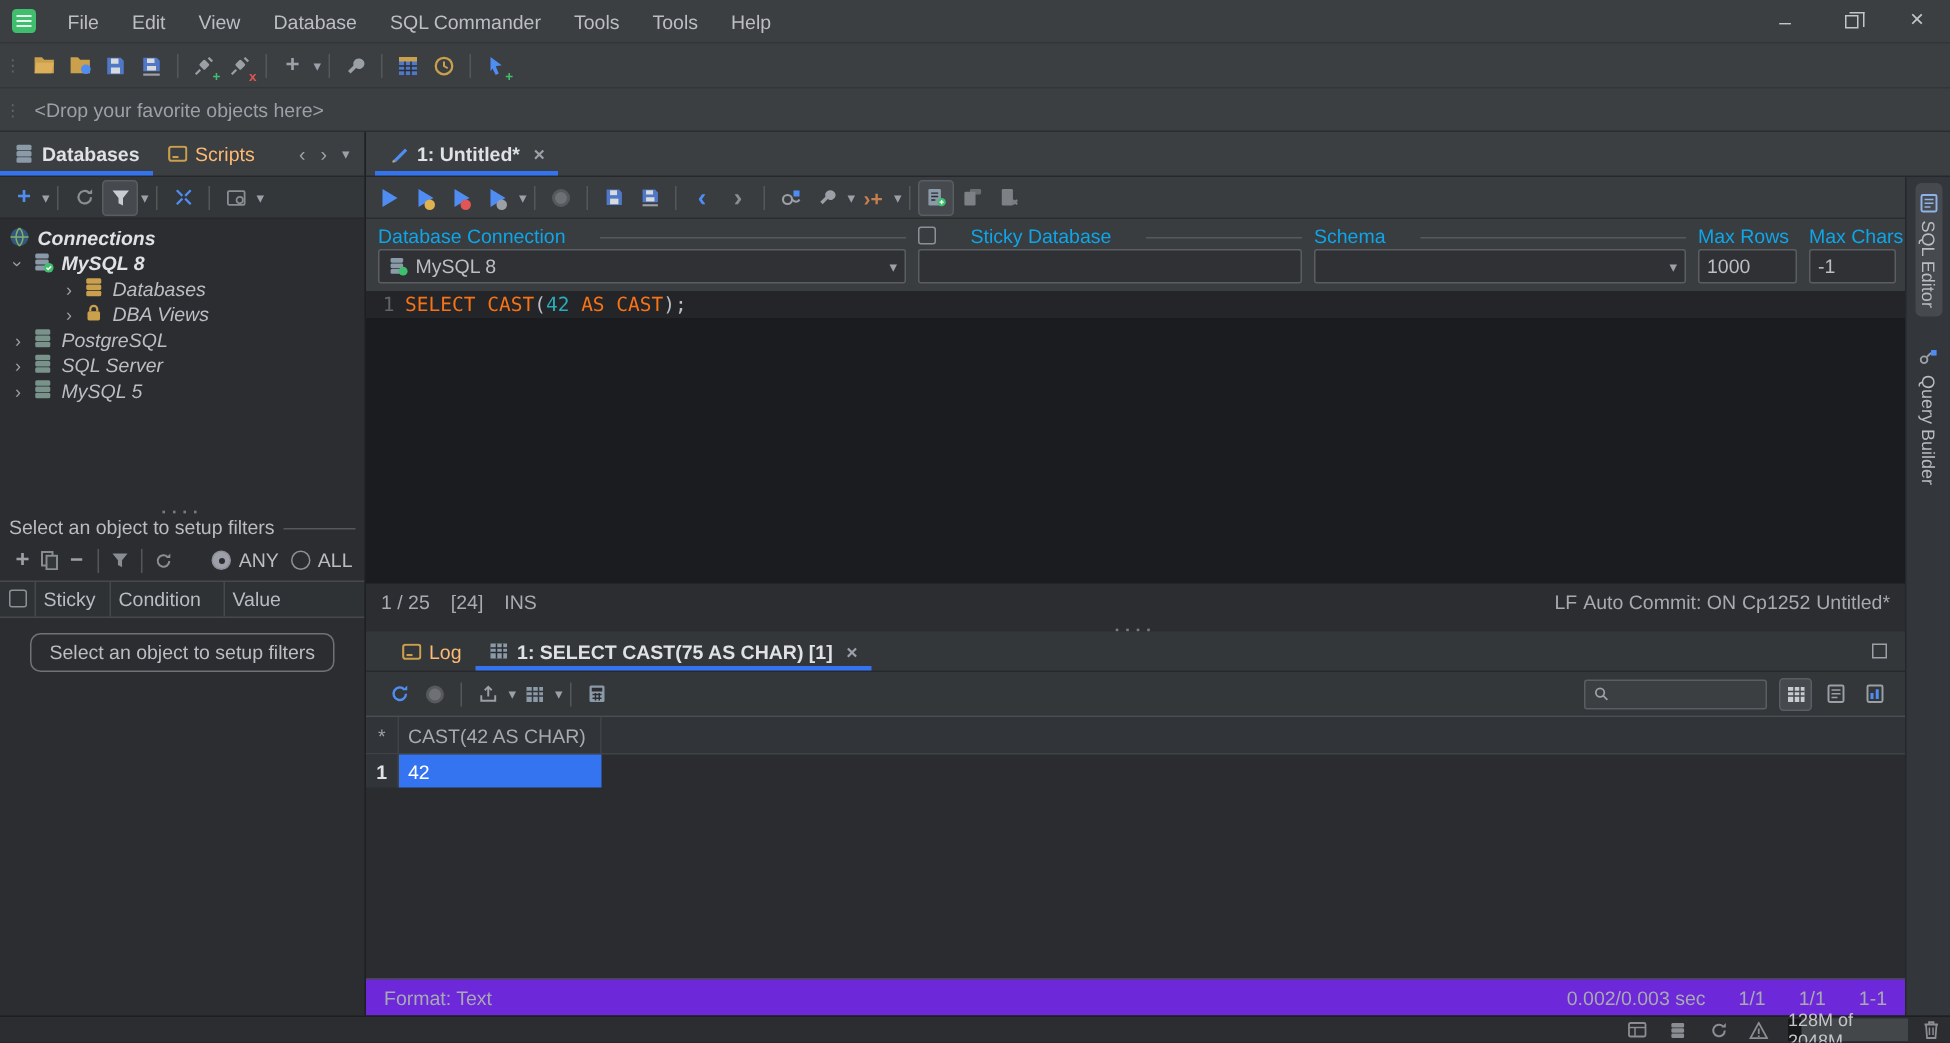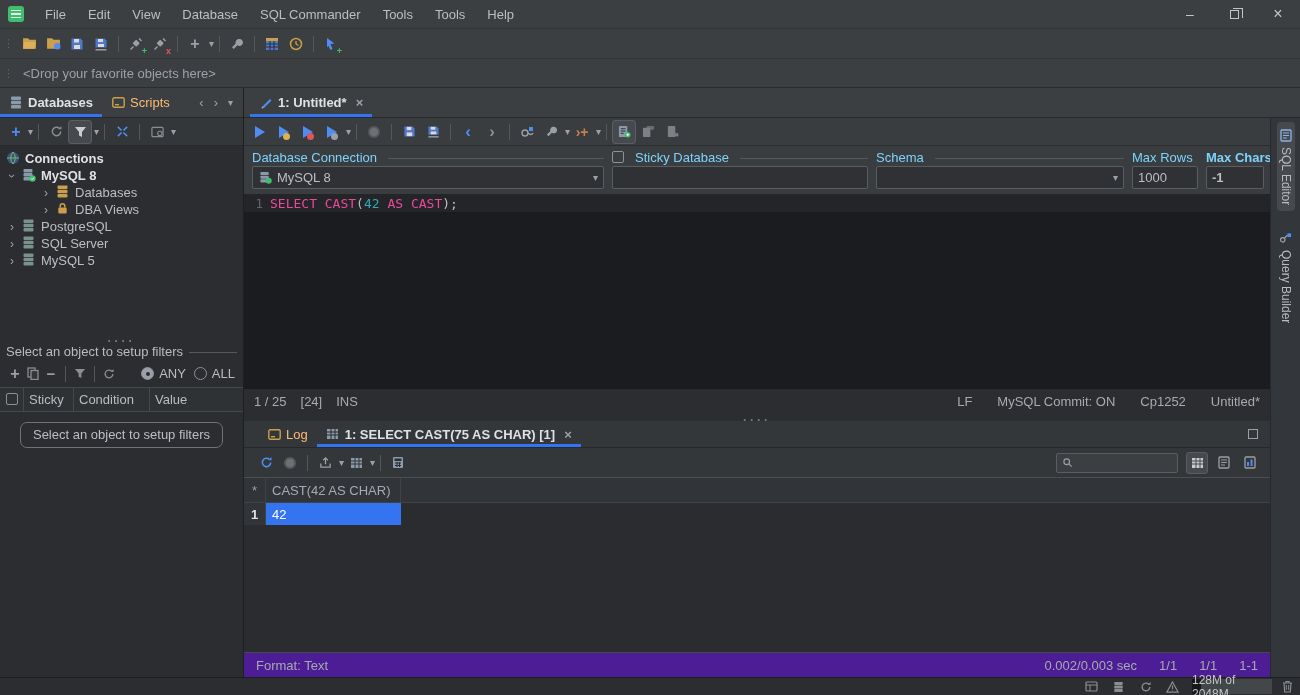--- a/index.html
+++ b/index.html
@@ -52,21 +52,21 @@
   .side-tab-nav { margin-left:auto; display:flex; align-items:center; gap:10px; padding-right:10px; color:#9da0a8; }
   .obj-toolbar { height:28px; background:#34373a; display:flex; align-items:center; padding-left:6px; border-bottom:1px solid #26282b; flex:none; }
   .toggled { background:#46494e; border:1px solid #5a5d61; border-radius:3px; }
 
   .tree { flex:1; padding-top:4px; overflow:hidden; }
   .tree-row { height:17px; display:flex; align-items:center; gap:4px; padding-left:6px; }
   .tree-chev { width:12px; text-align:center; color:#9da0a8; font-size:12px; display:inline-block; flex:none; }
   .chev-open { transform:rotate(90deg); display:inline-block; }
   .ind1 { padding-left:6px; } .ind2 { padding-left:40px; }
   .t-icon { width:15px; height:15px; display:inline-flex; flex:none; position:relative; }
-  .t-label { white-space:nowrap; }
+  .t-label { white-space:nowrap;font-style:italic; }
 
   .side-handle { text-align:center; height:10px; flex:none; }
   .filter-header { display:flex; align-items:center; gap:6px; padding:0 6px; height:18px; flex:none; color:#b9bcc1; }
   .rule { flex:1; border-top:1px solid #56595c; margin-top:2px; }
   .filter-toolbar { height:26px; display:flex; align-items:center; padding:0 8px 0 6px; flex:none; }
   .radio { width:13px; height:13px; border-radius:50%; border:1px solid #8d9096; display:inline-block; position:relative; flex:none; }
   .radio.sel { background:#9da0a8; }
   .radio.sel::after { content:""; position:absolute; left:3.5px; top:3.5px; width:4px; height:4px; border-radius:50%; background:#2b2d30; }
   .radio-label { margin:0 8px 0 5px; color:#b9bcc1; }
   .filter-table-head { height:25px; display:flex; align-items:center; border-top:1px solid #46494c; border-bottom:1px solid #46494c; flex:none; background:#2f3235; }
@@ -89,53 +89,53 @@
 
   .sql-toolbar { height:28px; background:#3a3d40; display:flex; align-items:center; padding-left:4px; border-bottom:1px solid #2a2c2e; flex:none; }
   .play { width:0; height:0; border-left:10px solid #4f8df2; border-top:6px solid transparent; border-bottom:6px solid transparent; position:relative; display:inline-block; }
   .dot { width:7px; height:7px; border-radius:50%; display:inline-block; position:absolute; }
   .stop-circle { width:12px; height:12px; border-radius:50%; background:#6d7075; border:2px solid #57595d; display:inline-block; }
   .arrow-g { font-size:17px; font-weight:bold; line-height:14px; }
 
   
   .conn-row { height:48px; background:#3a3d40; display:flex; padding:2px 6px 0 8px; gap:8px; flex:none; }
   .fgroup { display:flex; flex-direction:column; }
-  .fgroup .glabel { display:flex; align-items:center; gap:11px; height:18px; color:#7dd3fc; white-space:nowrap; }
+  .fgroup .glabel { display:flex; align-items:center; gap:23px; height:18px; color:#0ea5e9; white-space:nowrap; }
   .field { height:23px; background:#2f3134; border:1px solid #5a5d61; border-radius:2px; display:flex; align-items:center; padding:0 5px; gap:5px; }
   .field .chevd { margin-left:auto; color:#9da0a8; font-size:10px; }
-  .w-conn { width:352px; } .w-sticky { width:256px; } .w-schema { flex:1; } .w-mr { width:66px; } .w-mc { width:58px;font-weight:bold; }
+  .w-conn { width:352px; } .w-sticky { width:256px; } .w-schema { flex:1; } .w-mr { width:66px; } .w-mc { width:58px; }
 
   
   .editor { height:196px; background:#1a1c1f; display:flex; flex-direction:column; border-bottom:1px solid #2a2c2e; font-family:"DejaVu Sans Mono",monospace; font-size:13px; }
   .code-line { display:flex; height:18px; background:#232528; align-items:center; }
   .gutter-num { width:26px; text-align:right; padding-right:7px; color:#606468; flex:none; }
   .tok { white-space:pre; }
-  .tok.kw { color:#ec4899; } .tok.num { color:#2aacb8; } .tok.pl { color:#bcbec4; }
+  .tok.kw { color:#f97316; } .tok.num { color:#2aacb8; } .tok.pl { color:#bcbec4; }
 
   .ed-status { height:22px; display:flex; align-items:center; padding:0 10px; gap:14px; color:#a7aab0; flex:none; background:#2b2d30; }
-  .ed-status .right { margin-left:auto; display:flex; gap:25px; }
+  .ed-status .right { margin-left:auto; display:flex; gap:4px; }
   .dots-row { height:9px; text-align:center; flex:none; background:#2b2d30; }
 
   
   .res-tabbar { height:27px; background:#34373a; display:flex; align-items:stretch; padding-left:14px; border-bottom:1px solid #26282b; flex:none; }
   .res-tabbar .panel-max { margin-left:auto; margin-right:12px; align-self:center; width:10px; height:10px; border:1.5px solid #9da0a8; }
   .res-toolbar { height:29px; background:#34373a; display:flex; align-items:center; padding:0 8px 0 10px; flex:none; }
   .search-box { margin-left:auto; width:122px; height:20px; background:#3c3f42; border:1px solid #5a5d61; border-radius:2px; display:flex; align-items:center; padding:0 4px; gap:3px; }
   .search-box input { flex:1; min-width:0; background:transparent; border:none; outline:none; color:#dfe1e5; font-family:inherit; font-size:12px; }
   .view-toggle { display:flex; align-items:center; gap:6px; margin-left:8px; margin-right:2px; }
 
   .grid-area { flex:1; background:#2a2c2f; display:flex; flex-direction:column; border-top:1px solid #4c4f52; min-height:0; }
   .grid-head { height:25px; display:flex; background:#313438; border-bottom:1px solid #404346; flex:none; }
   .gh-corner { width:22px; border-right:1px solid #404346; display:flex; align-items:center; justify-content:center; color:#9da1a8; }
   .gh-col { width:135px; border-right:1px solid #404346; display:flex; align-items:center; padding-left:6px; color:#a7aab0; }
   .grid-row { height:22px; display:flex; flex:none; }
   .gr-num { width:22px; background:#313438; border-right:1px solid #404346; display:flex; align-items:center; justify-content:center; color:#dfe1e5; font-weight:bold; }
   .gr-cell-sel { width:135px; background:#3574f0; color:#ffffff; display:flex; align-items:center; padding-left:6px; }
 
-  .res-status { height:25px; background:#4c1d95; border-top:1px solid #46494c; display:flex; align-items:center; padding:0 12px; color:#a7aab0; flex:none; }
+  .res-status { height:25px; background:#6d28d9; border-top:1px solid #46494c; display:flex; align-items:center; padding:0 12px; color:#a7aab0; flex:none; }
   .res-status .right { margin-left:auto; display:flex; gap:22px; }
 
   
   .footer { height:18px; background:#2b2d30; border-top:1px solid #1e1f22; display:flex; align-items:center; justify-content:flex-end; gap:12px; padding-right:6px; flex:none; font-size:12px; }
   .mem-box { width:80px; height:15px; background:#44474a; position:relative; display:flex; align-items:center; justify-content:center; color:#c3c5c9; }
   .mem-used { position:absolute; left:0; top:0; bottom:0; width:9px; background:#17181a; }
   .mem-text { position:relative; }
 </style>
 </head>
 <body>
@@ -620,21 +620,21 @@
                 <span class="tok pl">);</span>
             </div>
           </div>
 
           <div class="ed-status">
             <span>1 / 25</span>
             <span>[24]</span>
             <span>INS</span>
             <span class="right">
               <span>LF</span>
-              <span>MySQL Commit: ON</span>
+              <span>Auto Commit: ON</span>
               <span>Cp1252</span>
               <span>Untitled*</span>
             </span>
           </div>
 
           <div class="dots-row"><span class="dots-h">····</span></div>
 
           <div class="res-tabbar">
             <div class="tab">
               <span class="icn" style="width:14px;">

